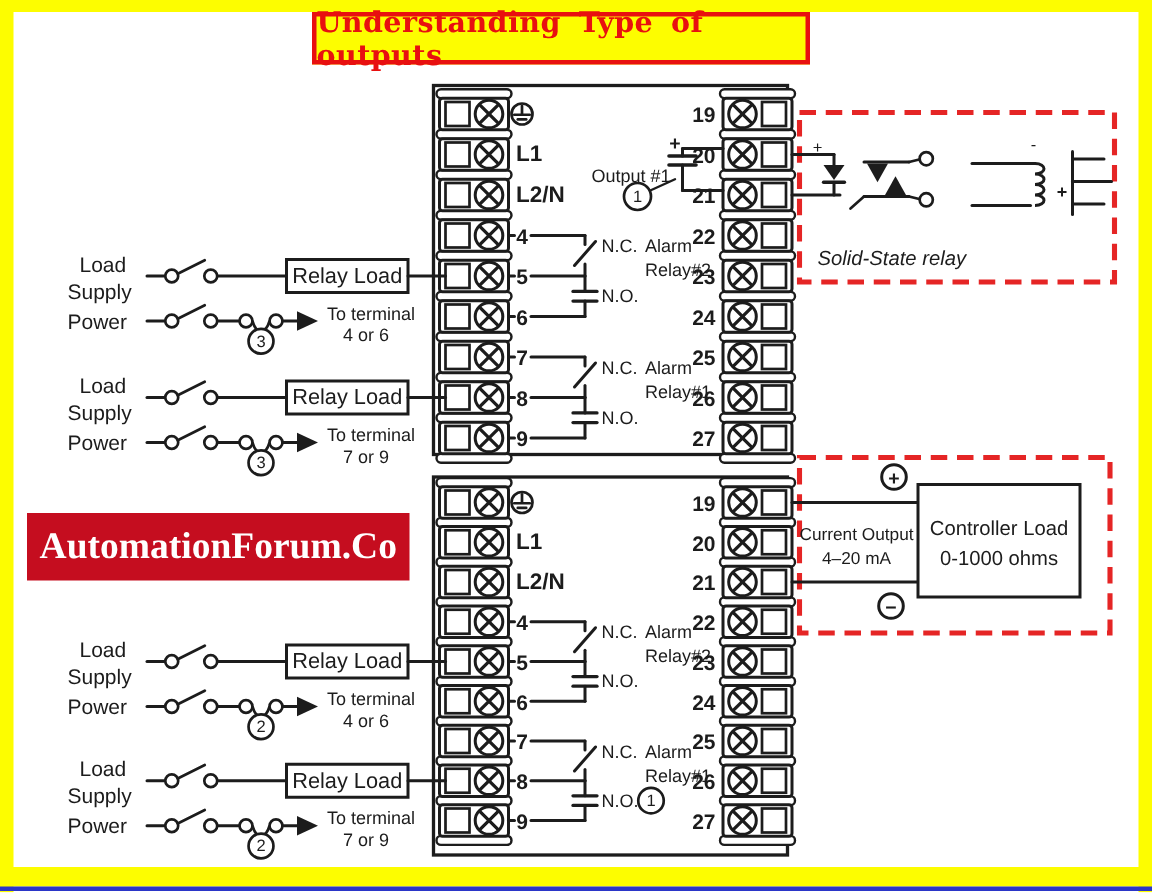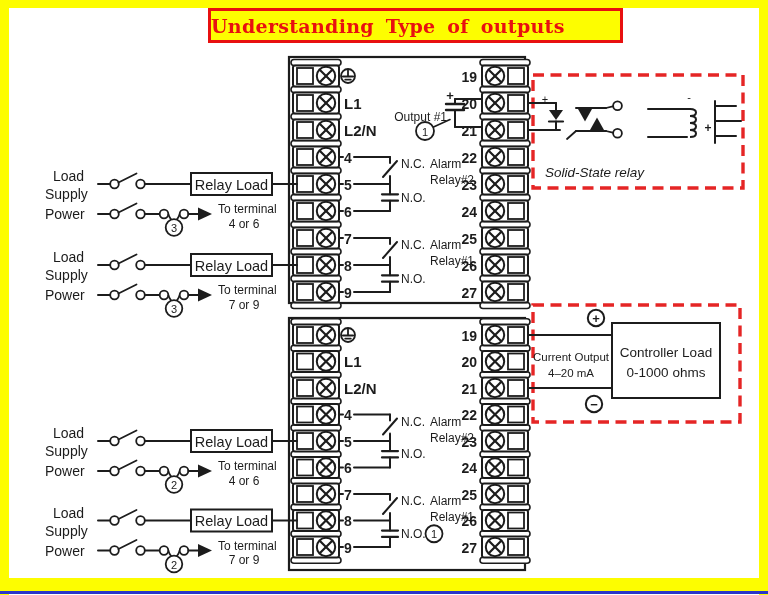--- a/index.html
+++ b/index.html
@@ -4,23 +4,23 @@
 <style>
   html,body{margin:0;padding:0;background:#fff;}
   #page{position:relative;width:768px;height:595px;background:#fff;overflow:hidden;
         font-family:"Liberation Sans",sans-serif;}
   .band{position:absolute;background:var(--yellow,#fdfd00);}
   #frame-top{left:0;top:0;width:768px;height:8px;}
   #frame-left{left:0;top:0;width:9px;height:595px;}
   #frame-right{left:759px;top:0;width:9px;height:595px;}
   #frame-bottom{left:0;top:578px;width:768px;height:13px;}
   #blue-line{position:absolute;left:0;top:591px;width:768px;height:3px;background:var(--blue,#2b36c8);}
-  #title-banner{position:absolute;left:208px;top:8px;width:415px;height:35px;box-sizing:border-box;
+  #title-banner{position:absolute;left:208px;top:8px;width:332px;height:35px;box-sizing:border-box;
         background:var(--yellow,#fdfd00);border:3px solid var(--title-red,#e81010);
-        display:flex;align-items:center;justify-content:flex-start;
+        display:flex;align-items:center;justify-content:flex-end;
         font-family:"DejaVu Serif",serif;font-weight:bold;font-size:19px;
         color:var(--title-red,#e81010);word-spacing:5px;letter-spacing:.3px;}
   #brand-banner{position:absolute;left:18px;top:342px;width:255px;height:45px;
         background:var(--brand-bg,#c50d1f);color:var(--brand-fg,#fff);
         display:flex;align-items:center;justify-content:center;
         font-family:"Liberation Serif",serif;font-weight:bold;font-size:25px;}
   #diagram{position:absolute;left:0;top:0;}
 </style>
 </head>
 <body>
@@ -515,13 +515,16 @@
       <polygon points="198,544 198,557 212,550.5" fill="#1c1c1c"></polygon>
       <circle cx="174" cy="564" r="8.3" fill="#fff" stroke="#1c1c1c" stroke-width="1.8"></circle>
       <text x="174" y="564.5" fill="#1c1c1c" font-size="11" font-weight="normal" font-style="normal" text-anchor="middle" dominant-baseline="central" font-family="&quot;Liberation Sans&quot;,sans-serif">2</text>
       <text x="218" y="545.5" fill="#1c1c1c" font-size="12" font-weight="normal" font-style="normal" text-anchor="start" dominant-baseline="central" font-family="&quot;Liberation Sans&quot;,sans-serif">To terminal</text>
       <text x="244" y="560" fill="#1c1c1c" font-size="12" font-weight="normal" font-style="normal" text-anchor="middle" dominant-baseline="central" font-family="&quot;Liberation Sans&quot;,sans-serif">7 or 9</text>
     </svg>
 
   <div id="title-banner">
     <span>Understanding Type of outputs</span>
   </div>
+  <div id="brand-banner">
+    <span>AutomationForum.Co</span>
+  </div>
 </div>
 
 </body></html>

